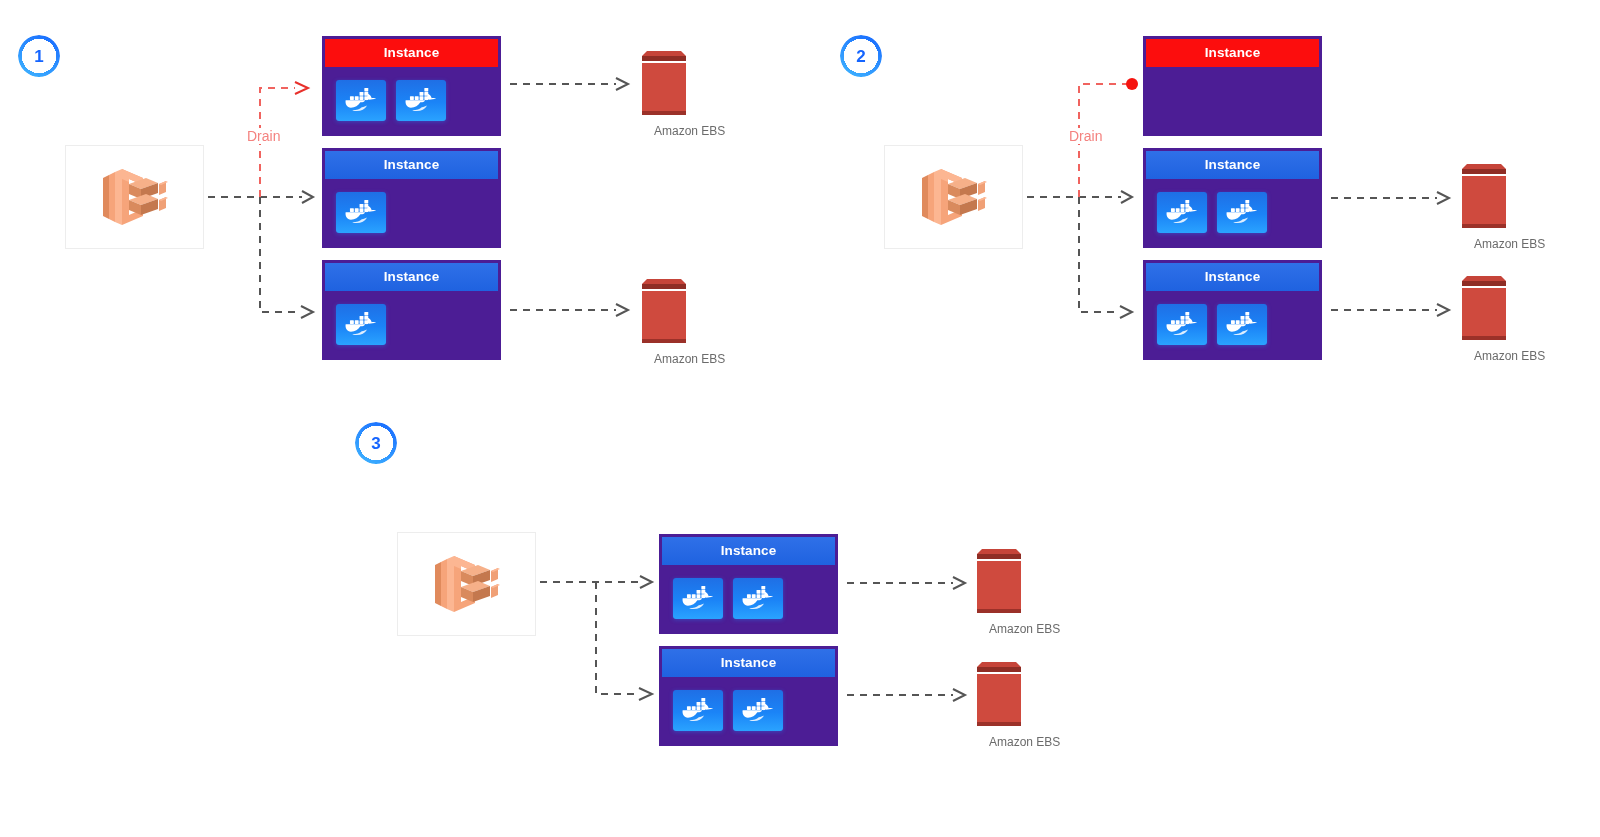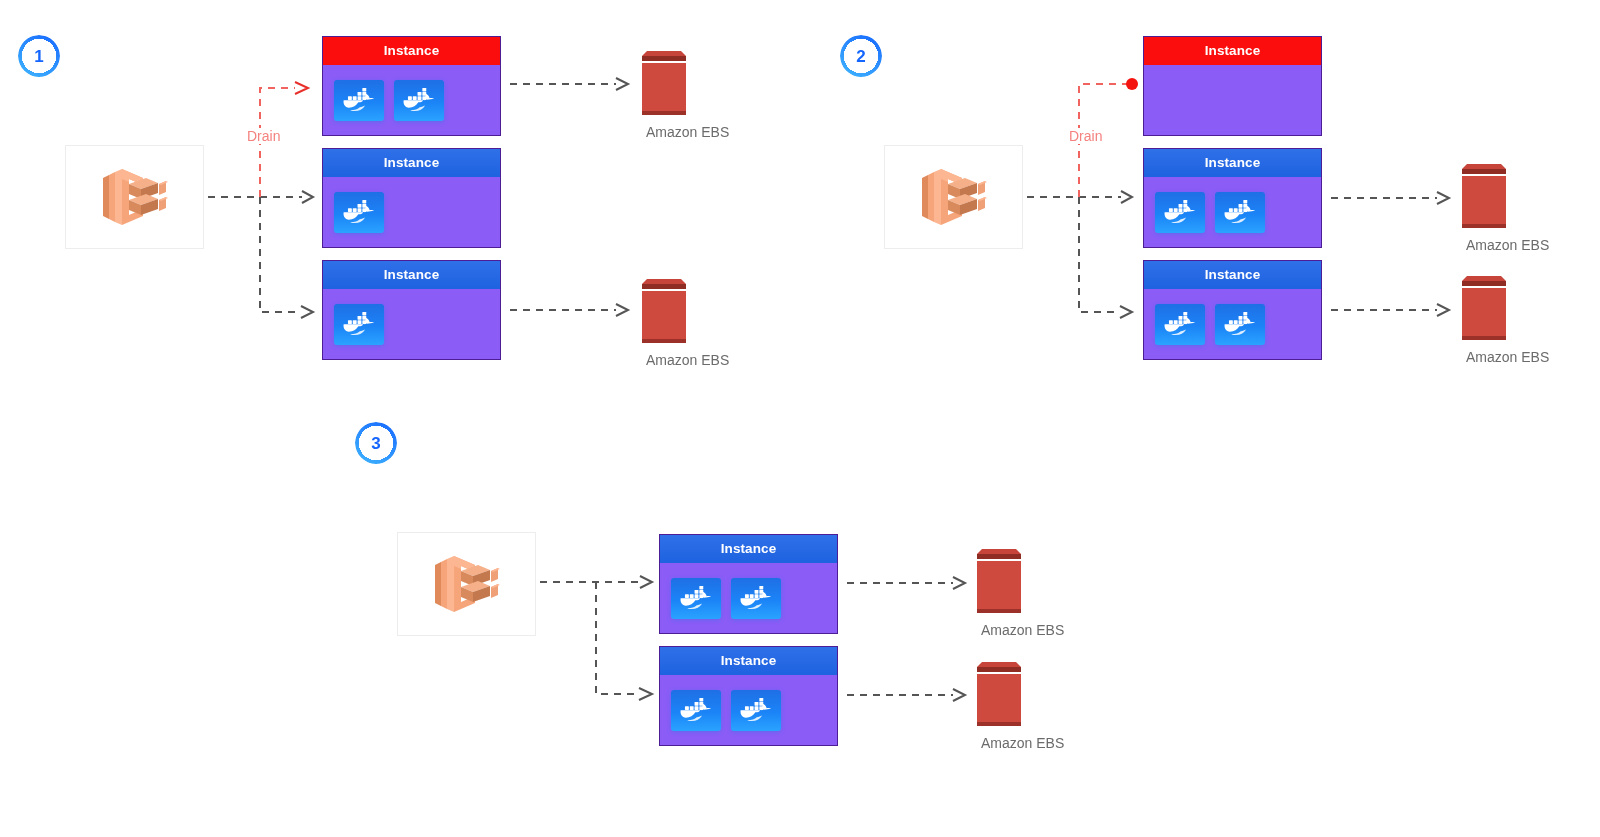--- a/index.html
+++ b/index.html
@@ -30,21 +30,21 @@
   
   .svc-card{
     position:absolute;background:#fff;border:1px solid #ededed;box-sizing:border-box;
     display:flex;align-items:center;justify-content:center;
   }
   .ecs-logo{display:block;}
 
   
   .inst{
     position:absolute;box-sizing:border-box;
-    background:#8b5cf6;border:1px solid #4c1d95;
+    background:#4c1d95;border:3px solid #4c1d95;
     display:flex;flex-direction:column;
   }
   .inst-head{
     height:28px;line-height:28px;text-align:center;
     font-size:13.5px;font-weight:700;color:#ffffff;letter-spacing:.1px;
     flex:0 0 28px;
   }
   .inst-head.blue{background:linear-gradient(180deg,#2f70e8 0%,#1f62e0 100%);}
   .inst-head.red{background:#fc0d0d;}
   .inst-body{
@@ -55,22 +55,22 @@
     background:linear-gradient(180deg,#1f6fe5 0%,#1b84f7 55%,#2aa3ff 100%);
     box-shadow:0 1px 4px rgba(42,120,230,.45);
     display:flex;align-items:center;justify-content:center;flex:0 0 auto;
   }
   .docker svg{display:block;}
 
   
   .ebs{position:absolute;}
   .ebs svg{display:block;}
   .ebs .cap{
-    position:absolute;left:8px;width:100%;text-align:center;
-    font-size:14px;color:#6b6b6b;white-space:nowrap;
+    position:absolute;left:16px;width:100%;text-align:center;
+    font-size:12px;color:#6b6b6b;white-space:nowrap;
   }
 
   
   .conn{position:absolute;pointer-events:none;overflow:visible;}
   .drain-label{
     position:absolute;font-size:14px;color:#f4827f;
     background:#fff;padding:0 3px;white-space:nowrap;
   }
 </style>
 </head>

